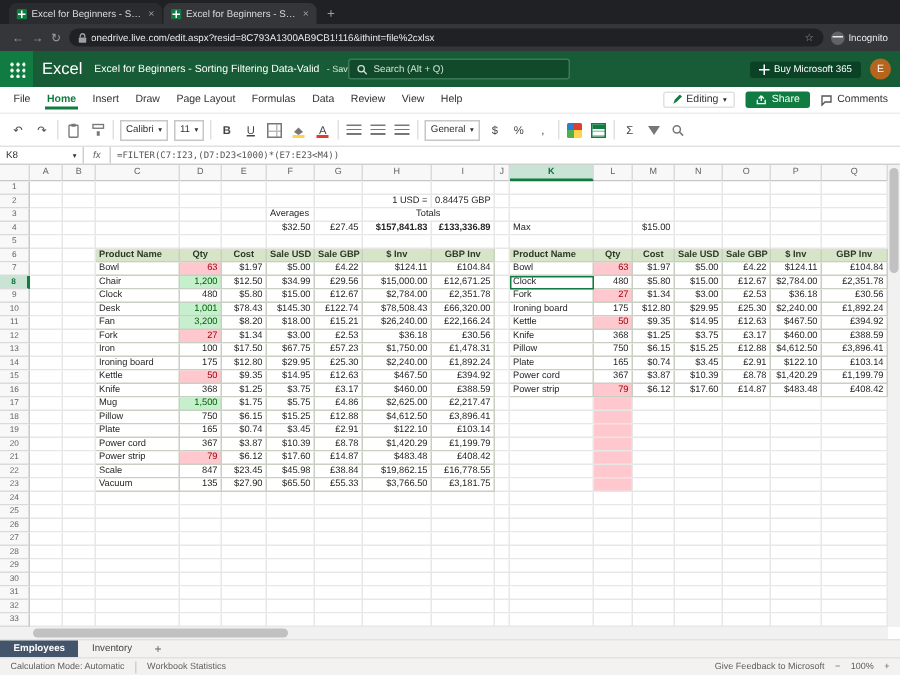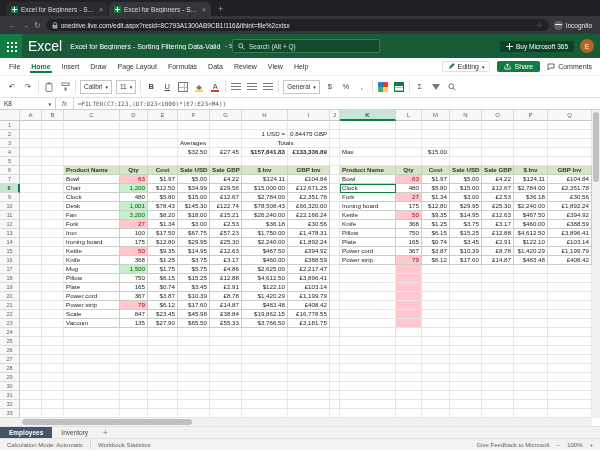--- a/index.html
+++ b/index.html
@@ -25,21 +25,21 @@
   .star { color:#9aa0a6; font-size:7px; }
   .incog { color:#e8eaed; font-size:6.5px; display:flex; gap:3px; align-items:center; }
   .incogicon { width:9px; height:9px; border-radius:50%; background:#5f6368; position:relative; }
   .incogicon:before { content:""; position:absolute; left:1px; right:1px; top:3px; height:1.5px; background:#e8eaed; }
 
   
   .xlheader { position:absolute; top:34px; left:0; right:0; height:24px; background:#185C37; display:flex; align-items:center; color:#fff; }
   .waffle { width:22px; height:24px; background:#107C41; display:flex; align-items:center; justify-content:center; }
   .waffle i { width:11px; height:11px; display:block;
     background-image:radial-gradient(#fff 1px, transparent 1.2px); background-size:4px 4px; }
-  .appname { font-size:14px; margin:0 8px 0 6px;text-align:center; }
+  .appname { font-size:11px; margin:0 8px 0 6px;text-align:center; }
   .doctitle { font-size:7px; white-space:nowrap; max-width:150px; overflow:hidden; }
   .savedst { font-size:6px; opacity:.85; margin-left:5px; white-space:nowrap; }
   .searchbox { position:absolute; left:232px; width:148px; height:14px; top:5px; background:#11492B; border:1px solid #3a7a57; border-radius:2px; color:#cfe3d8; font-size:6.5px; display:flex; align-items:center; gap:4px; padding:0 5px; }
   .hdr-right { position:absolute; right:0; top:0; height:24px; display:flex; align-items:center; gap:6px; padding-right:6px; }
   .buybtn { display:flex; align-items:center; gap:3px; font-size:6.5px; background:#0B4226; padding:2px 6px; border-radius:2px; color:#fff; }
   .buyicon { width:7px; height:7px; background:linear-gradient(#fff,#fff),linear-gradient(#fff,#fff); background-size:7px 1px,1px 7px; background-position:0 3px,3px 0; background-repeat:no-repeat; }
   .avatar { width:14px; height:14px; border-radius:50%; background:#B5651D; color:#fff; font-size:7px; display:flex; align-items:center; justify-content:center; }
 
   
   .menubar { position:absolute; top:58px; left:0; right:0; height:18px; background:#fff; display:flex; align-items:center; padding:0 8px; border-bottom:1px solid #eee; }

